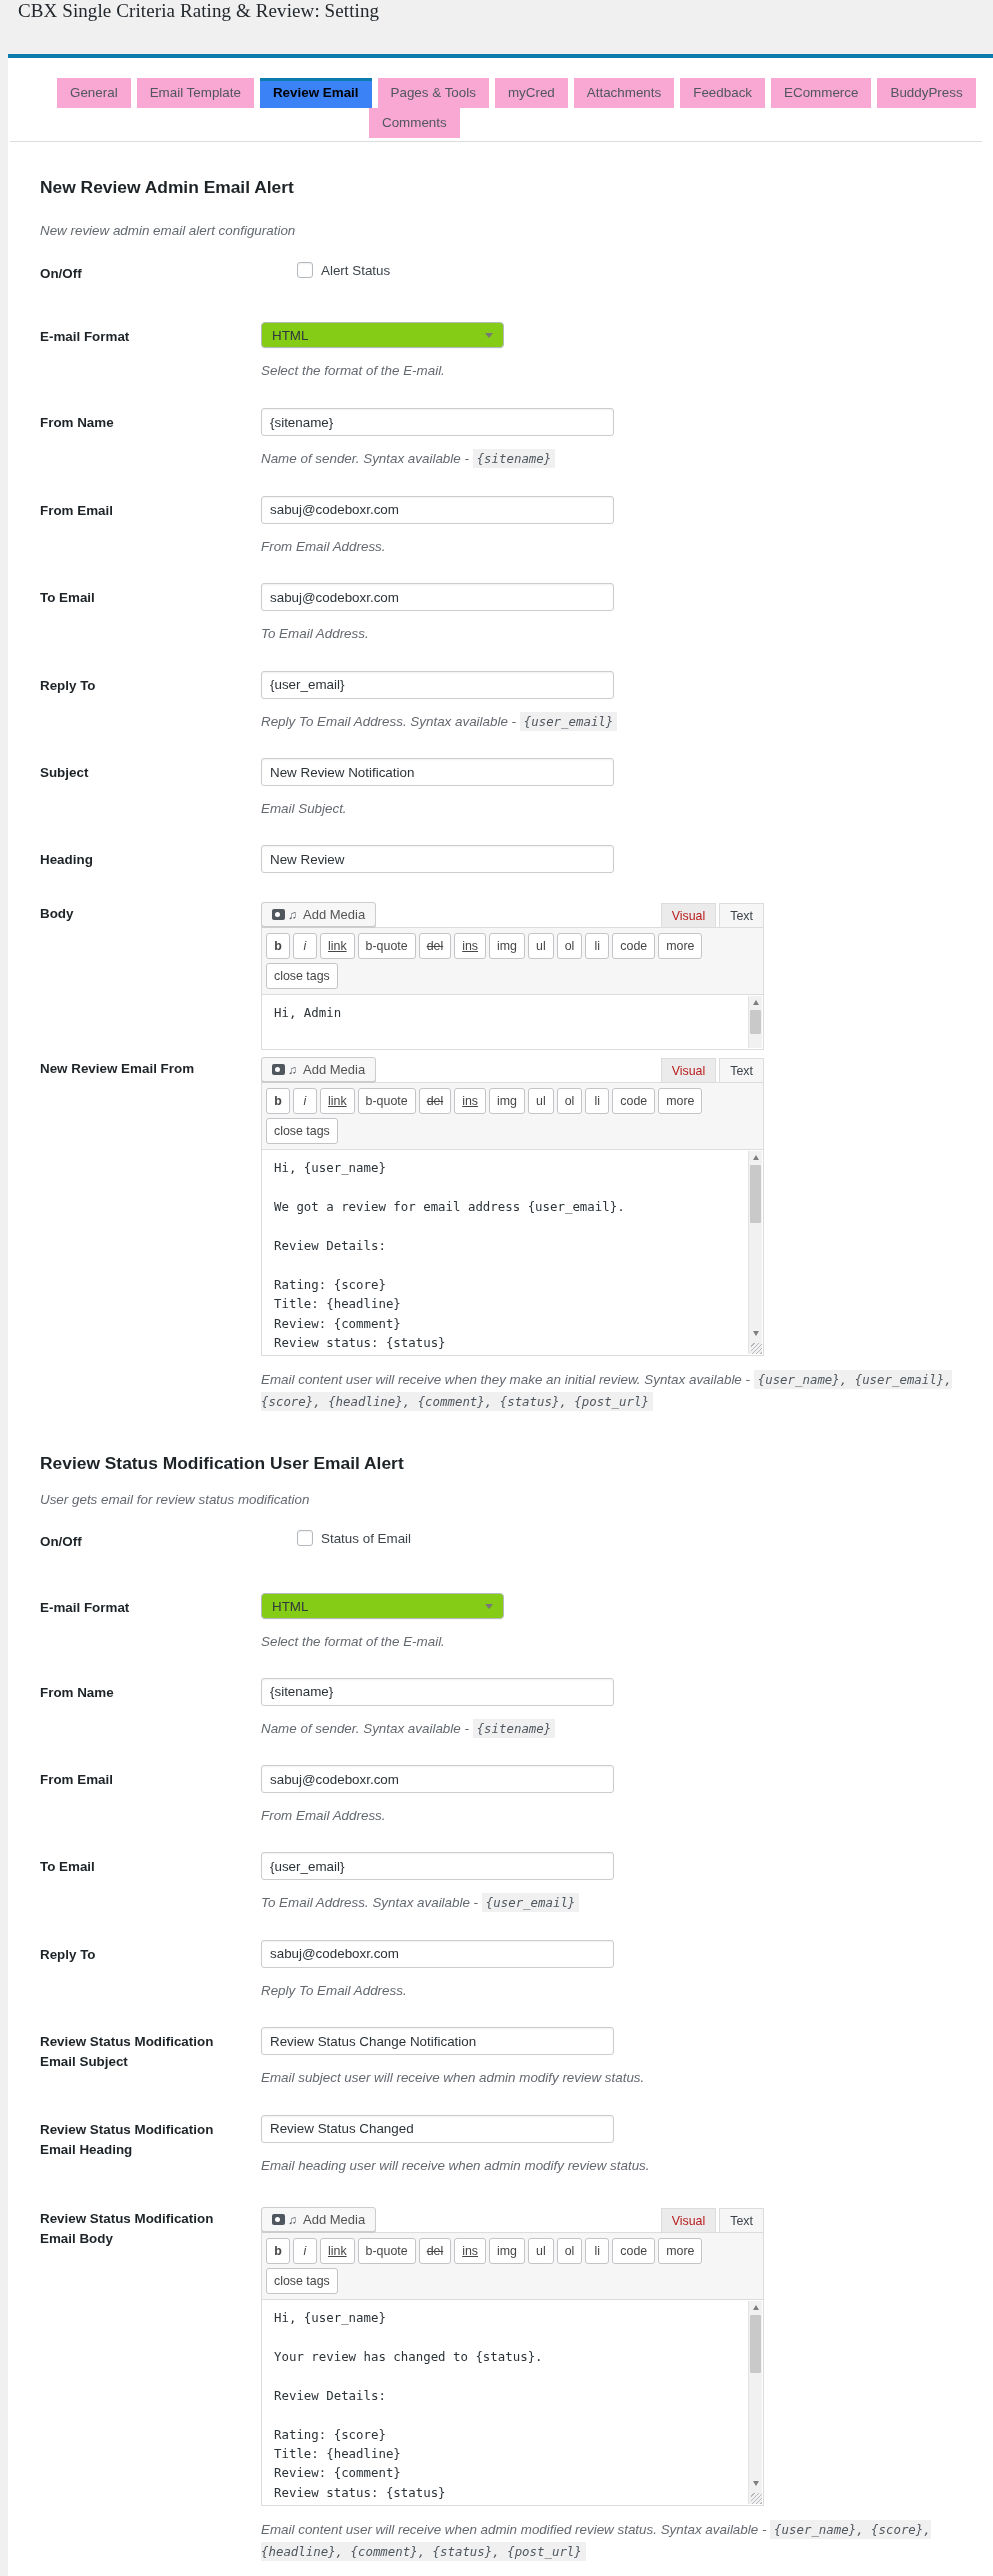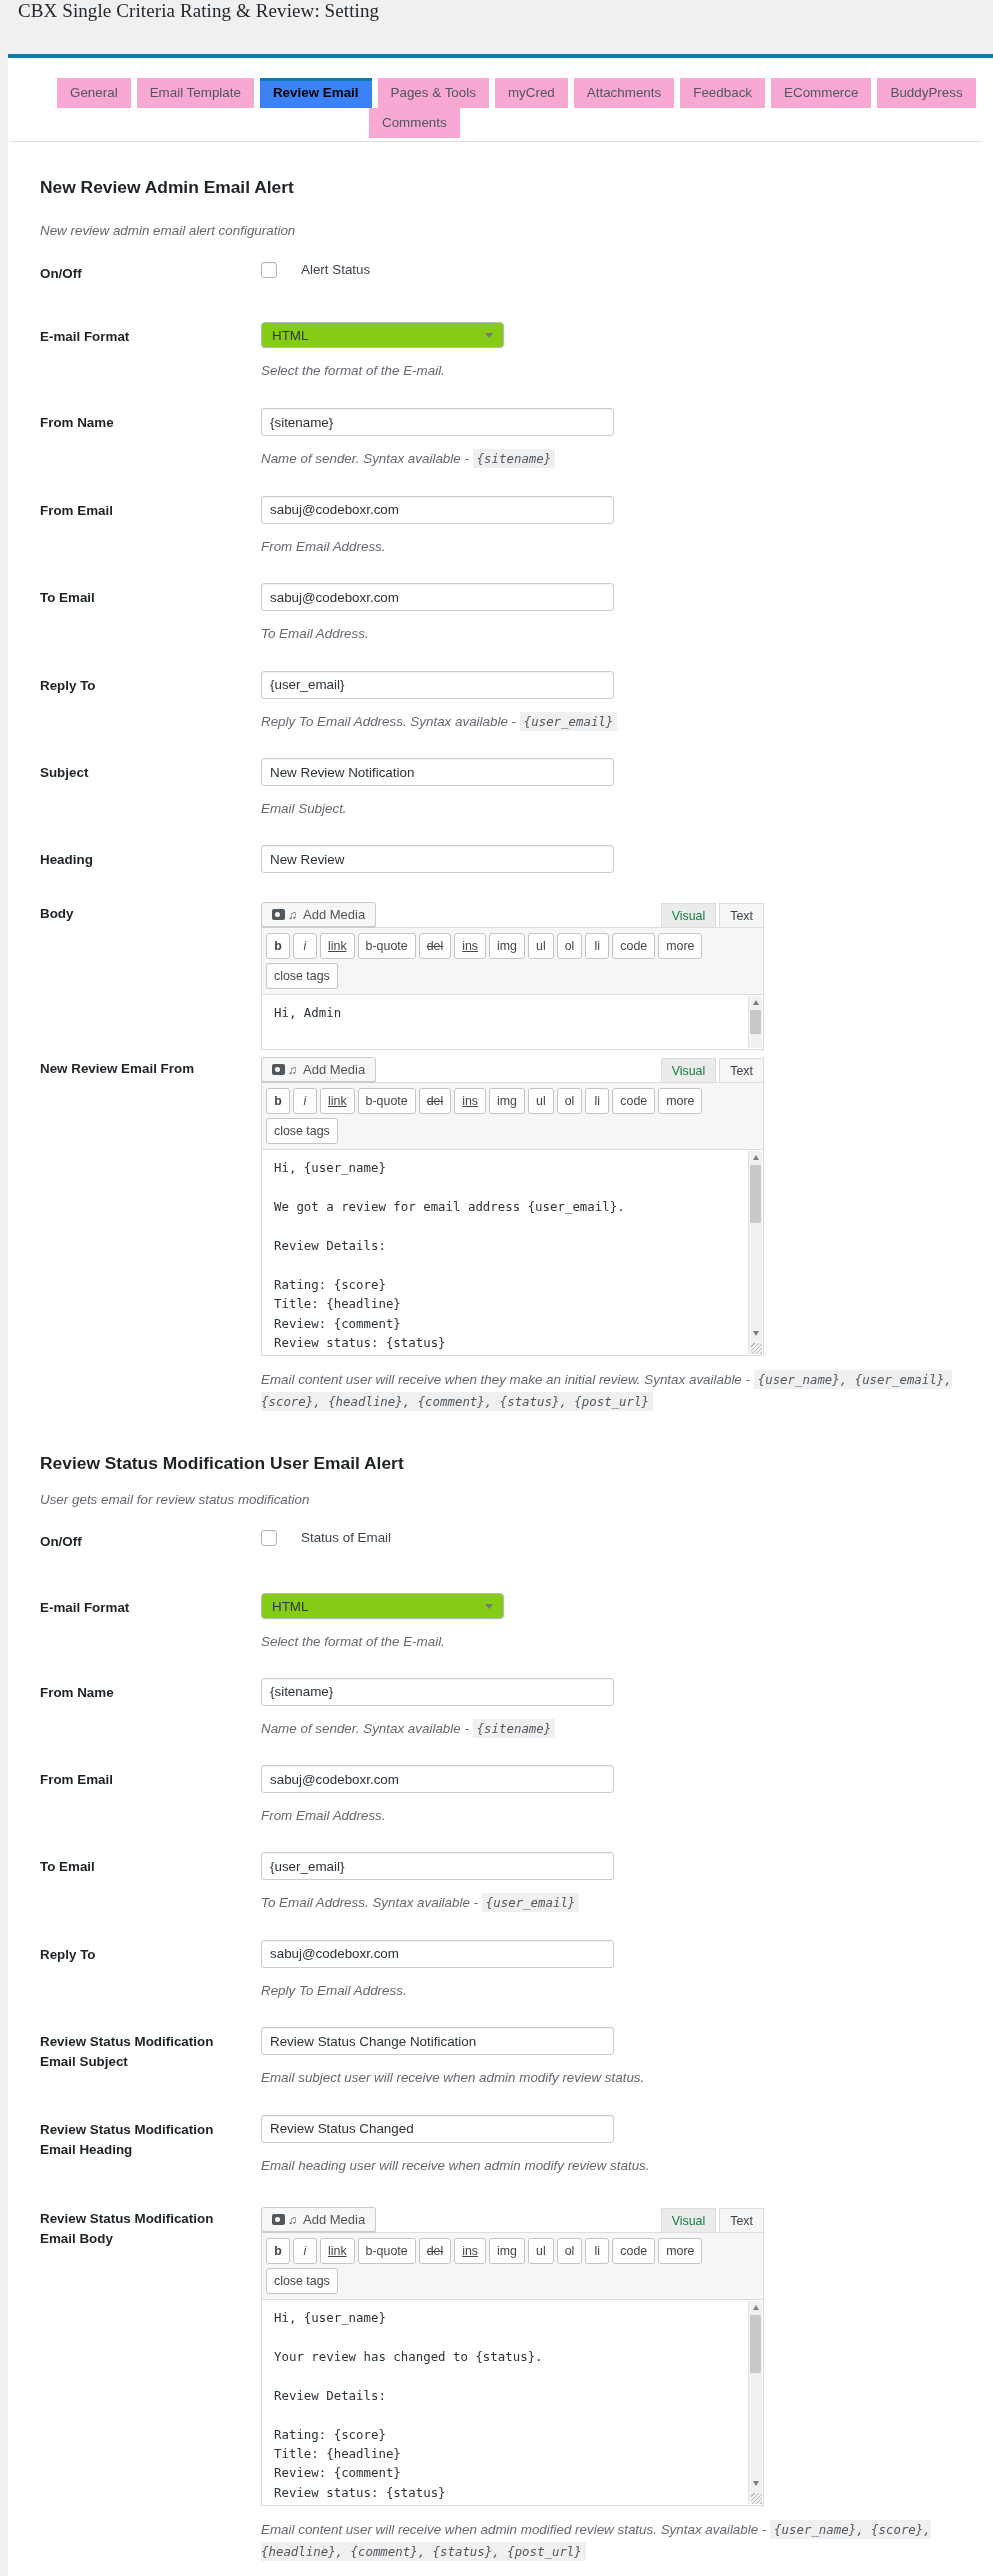--- a/index.html
+++ b/index.html
@@ -35,38 +35,38 @@
   .row-label{width:205px;margin-right:16px;flex:none;font-size:13.4px;font-weight:600;color:#1d2327;line-height:20px;padding-top:5px;}
   .row-field{width:700px;}
   .row.check{margin-bottom:38px;}
   .row.check2{margin-bottom:41px;}
   .row.check .row-label,.row.check2 .row-label{padding-top:2px;}
   .row.selrow{margin-bottom:27px;}
   .row.selrow2{margin-bottom:25px;}
   .row.edrow1{margin-bottom:4px;}
   .row.edrow{margin-bottom:0;}
   .row.hdgrow{margin-bottom:28px;}
-  .check-wrap{display:flex;align-items:flex-start;gap:24px;}
+  .check-wrap{display:flex;align-items:center;gap:8px;margin-left:36px;}
   .cbx{width:16px;height:16px;margin:0;appearance:none;-webkit-appearance:none;background:#fff;border:1px solid #b4b9be;border-radius:3px;box-shadow:inset 0 1px 2px rgba(0,0,0,.07);}
   .check-label{font-size:13.4px;color:#3c434a;}
   .tin{width:353px;height:28px;box-sizing:border-box;border:1px solid #ccc;border-radius:3px;padding:3px 8px;font-size:13.4px;color:#2c3338;font-family:"Liberation Sans",sans-serif;box-shadow:inset 0 1px 2px rgba(0,0,0,.06);background:#fff;}
   .sel{width:243px;height:26px;box-sizing:border-box;border:1px solid #b4b9be;border-radius:4px;background:#84cc16;display:flex;align-items:center;justify-content:space-between;padding:0 10px;font-size:13.4px;color:#32373c;cursor:pointer;box-shadow:0 1px 0 rgba(0,0,0,.04);}
   .sel .arr{width:0;height:0;border-left:4px solid transparent;border-right:4px solid transparent;border-top:5px solid #777;}
   .help{margin:12px 0 0 0;font-style:italic;color:#646970;font-size:13.4px;line-height:21.4px;}
   .tok{font-family:"DejaVu Sans Mono",monospace;font-size:12.4px;font-style:italic;background:#f0f0f1;color:#50575e;padding:2px 4px;}
   .help.edhelp{margin-top:13px;}
   
   .editor{width:503px;}
   .editor-top{display:flex;justify-content:space-between;align-items:flex-end;height:28px;}
   .btn-media{display:inline-flex;align-items:center;gap:6px;height:25px;padding:0 10px;background:#f7f7f7;border:1px solid #ccc;border-radius:3px;box-shadow:0 1px 0 #ccc;font-size:13px;color:#555;cursor:pointer;font-family:"Liberation Sans",sans-serif;}
   .mico{position:relative;width:13px;height:11px;background:#50575e;border-radius:2px;flex:none;}
   .mico::after{content:"";position:absolute;left:3px;top:3px;width:5px;height:5px;background:#fff;border-radius:50%;}
   .mnote{color:#50575e;font-size:12px;margin-left:-3px;}
   .switches{display:flex;gap:3px;margin-right:0;}
-  .switch{padding:5px 10px 4px;font-size:12.4px;color:#15803d;background:#ebebeb;border:1px solid #dcdcde;border-bottom:none;cursor:pointer;}
+  .switch{padding:5px 10px 4px;font-size:12.4px;color:#b91c1c;background:#ebebeb;border:1px solid #dcdcde;border-bottom:none;cursor:pointer;}
   .switch.active{background:#f6f6f6;color:#3c434a;}
   .qtools{background:#f6f6f6;border:1px solid #dcdcde;border-bottom:none;padding:5px 4px;}
   .qrow{display:flex;gap:3px;height:26px;margin-bottom:4px;}
   .qrow2{display:flex;height:26px;}
   .qt{min-width:24px;padding:0 7px;background:#fff;border:1px solid #c3c4c7;border-radius:3px;font-size:12.4px;color:#464646;cursor:pointer;font-family:"Liberation Sans",sans-serif;}
   .qrow .qt:nth-child(1){font-weight:700;}
   .qrow .qt:nth-child(2){font-style:italic;}
   .qrow .qt:nth-child(3){text-decoration:underline;}
   .qrow .qt:nth-child(5){text-decoration:line-through;}
   .qrow .qt:nth-child(6){text-decoration:underline;}

